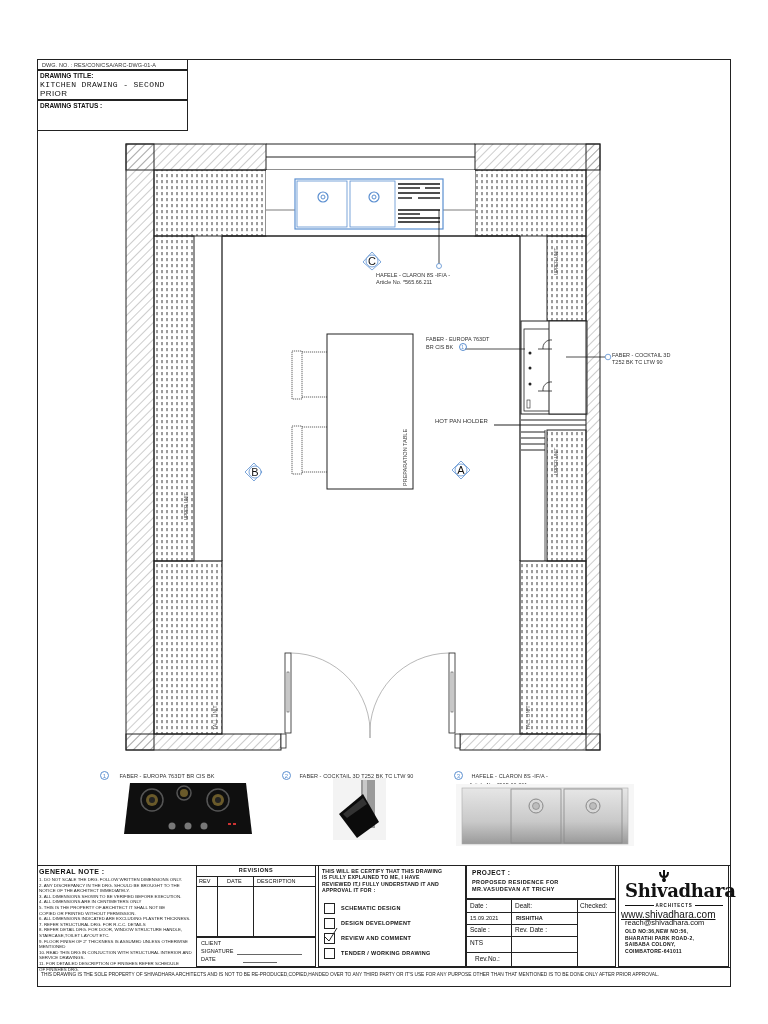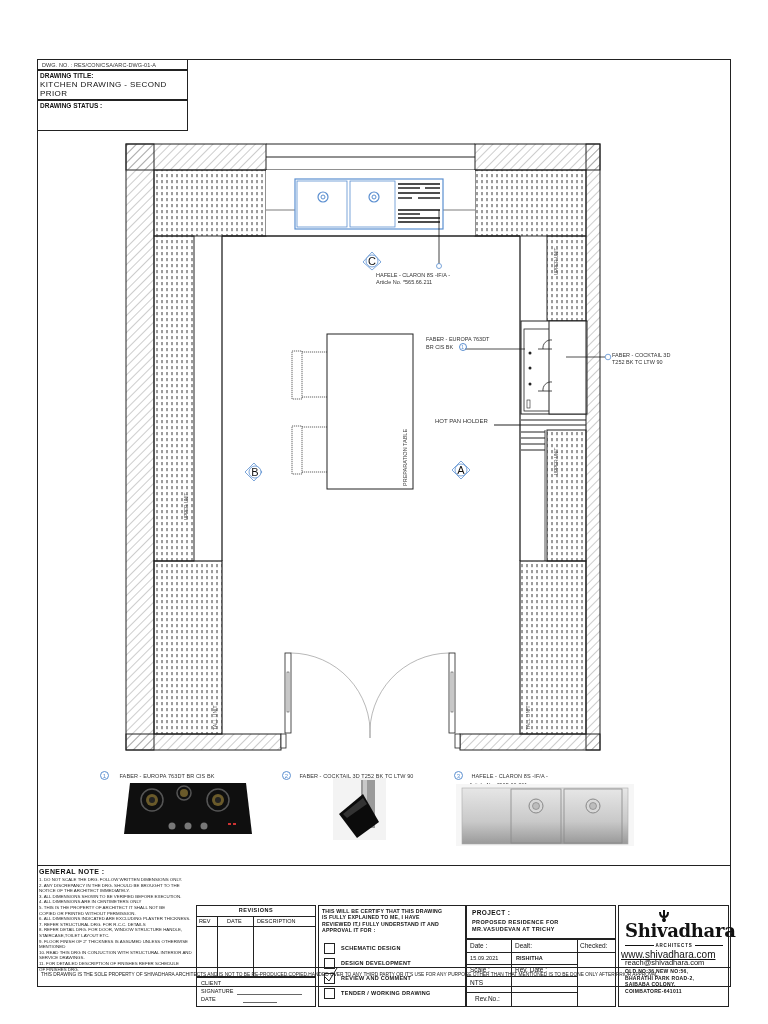--- a/index.html
+++ b/index.html
@@ -6,38 +6,38 @@
   html, body { width: 768px; height: 1024px; background: #ffffff; overflow: hidden; }
   body { position: relative; font-family: "Liberation Sans", sans-serif; color: #111; }
   .abs { position: absolute; }
   .sheet { position: absolute; left: 37px; top: 59px; width: 694px; height: 928px; border: 1px solid #222; }
   .hdrbox { position: absolute; border: 1px solid #222; background: #fff; }
   .t5 { font-size: 5.5px; letter-spacing: 0.1px; }
   .t6 { font-size: 6.5px; }
   .t8 { font-size: 8px; }
   .bold { font-weight: bold; }
   svg text { font-family: "Liberation Sans", sans-serif; }
-  .cell { position: absolute; border: 1px solid #222; margin-top: 40px; }
+  .cell { position: absolute; border: 1px solid #222; }
   .note-list { list-style: none; font-size: 4.4px; line-height: 5.6px; color: #222; }
   .chk { position: absolute; width: 11px; height: 11px; border: 1px solid #222; background: #fff; }
   .chk-label { position: absolute; font-size: 6.5px; font-weight: bold; letter-spacing: 0.3px; }
   .callout { position: absolute; font-size: 5.5px; color: #333; line-height: 7px; }
   .logo-name { font-family: "DejaVu Serif", serif; font-weight: bold; font-size: 18px; letter-spacing: -0.3px; }
 </style>
 </head>
 <body>
 
 <div class="sheet"></div>
 
 <div class="hdrbox" style="left:37px; top:59px; width:151px; height:11px;">
   <div class="t5" style="position:absolute; left:4px; top:2px; color:#333;">DWG. NO. : RES/CON/CSA/ARC-DWG-01-A</div>
 </div>
 <div class="hdrbox" style="left:37px; top:70px; width:151px; height:30px;">
   <div class="t6 bold" style="position:absolute; left:2px; top:1px;">DRAWING TITLE:</div>
-  <div class="t8" style="position:absolute; left:2px; top:9px; letter-spacing:0.4px;">KITCHEN DRAWING - SECOND</div>
+  <div class="t8" style="position:absolute; left:2px; top:9px; letter-spacing:0.4px;font-family:Liberation Mono, monospace;">KITCHEN DRAWING - SECOND</div>
   <div class="t8" style="position:absolute; left:2px; top:18px; letter-spacing:0.4px;">PRIOR</div>
 </div>
 <div class="hdrbox" style="left:37px; top:100px; width:151px; height:31px;">
   <div class="t6 bold" style="position:absolute; left:2px; top:1px;">DRAWING STATUS :</div>
   <div class="t6" style="position:absolute; left:2px; top:12px;"></div>
 </div>
 
 <svg class="abs" style="left:0; top:0;" width="768" height="760" viewBox="0 0 768 760">
   <defs>
     <pattern id="wallHatch" patternUnits="userSpaceOnUse" width="6" height="6" patternTransform="rotate(45)">

